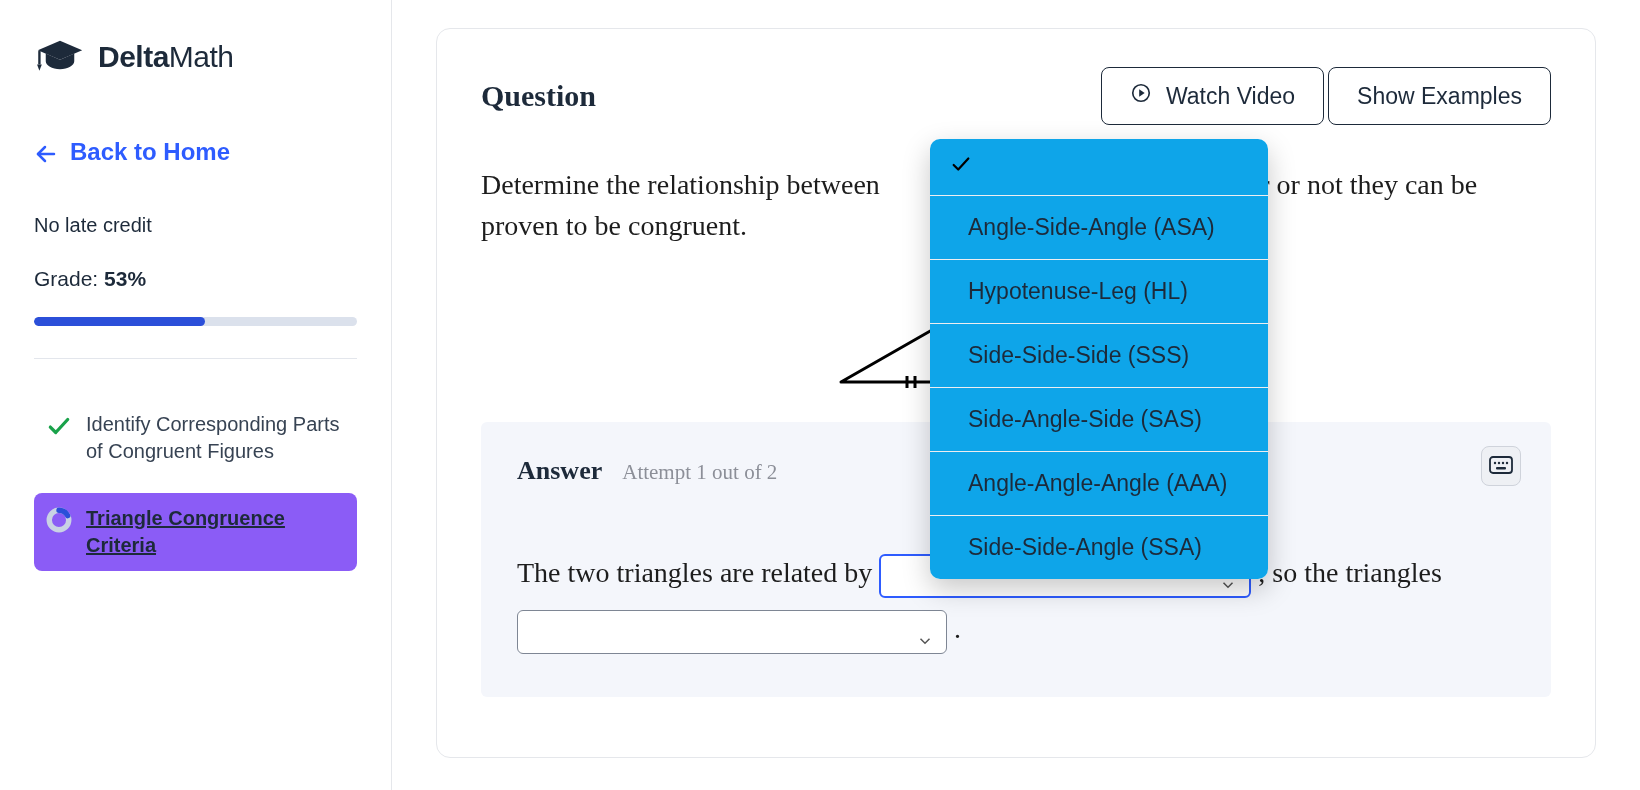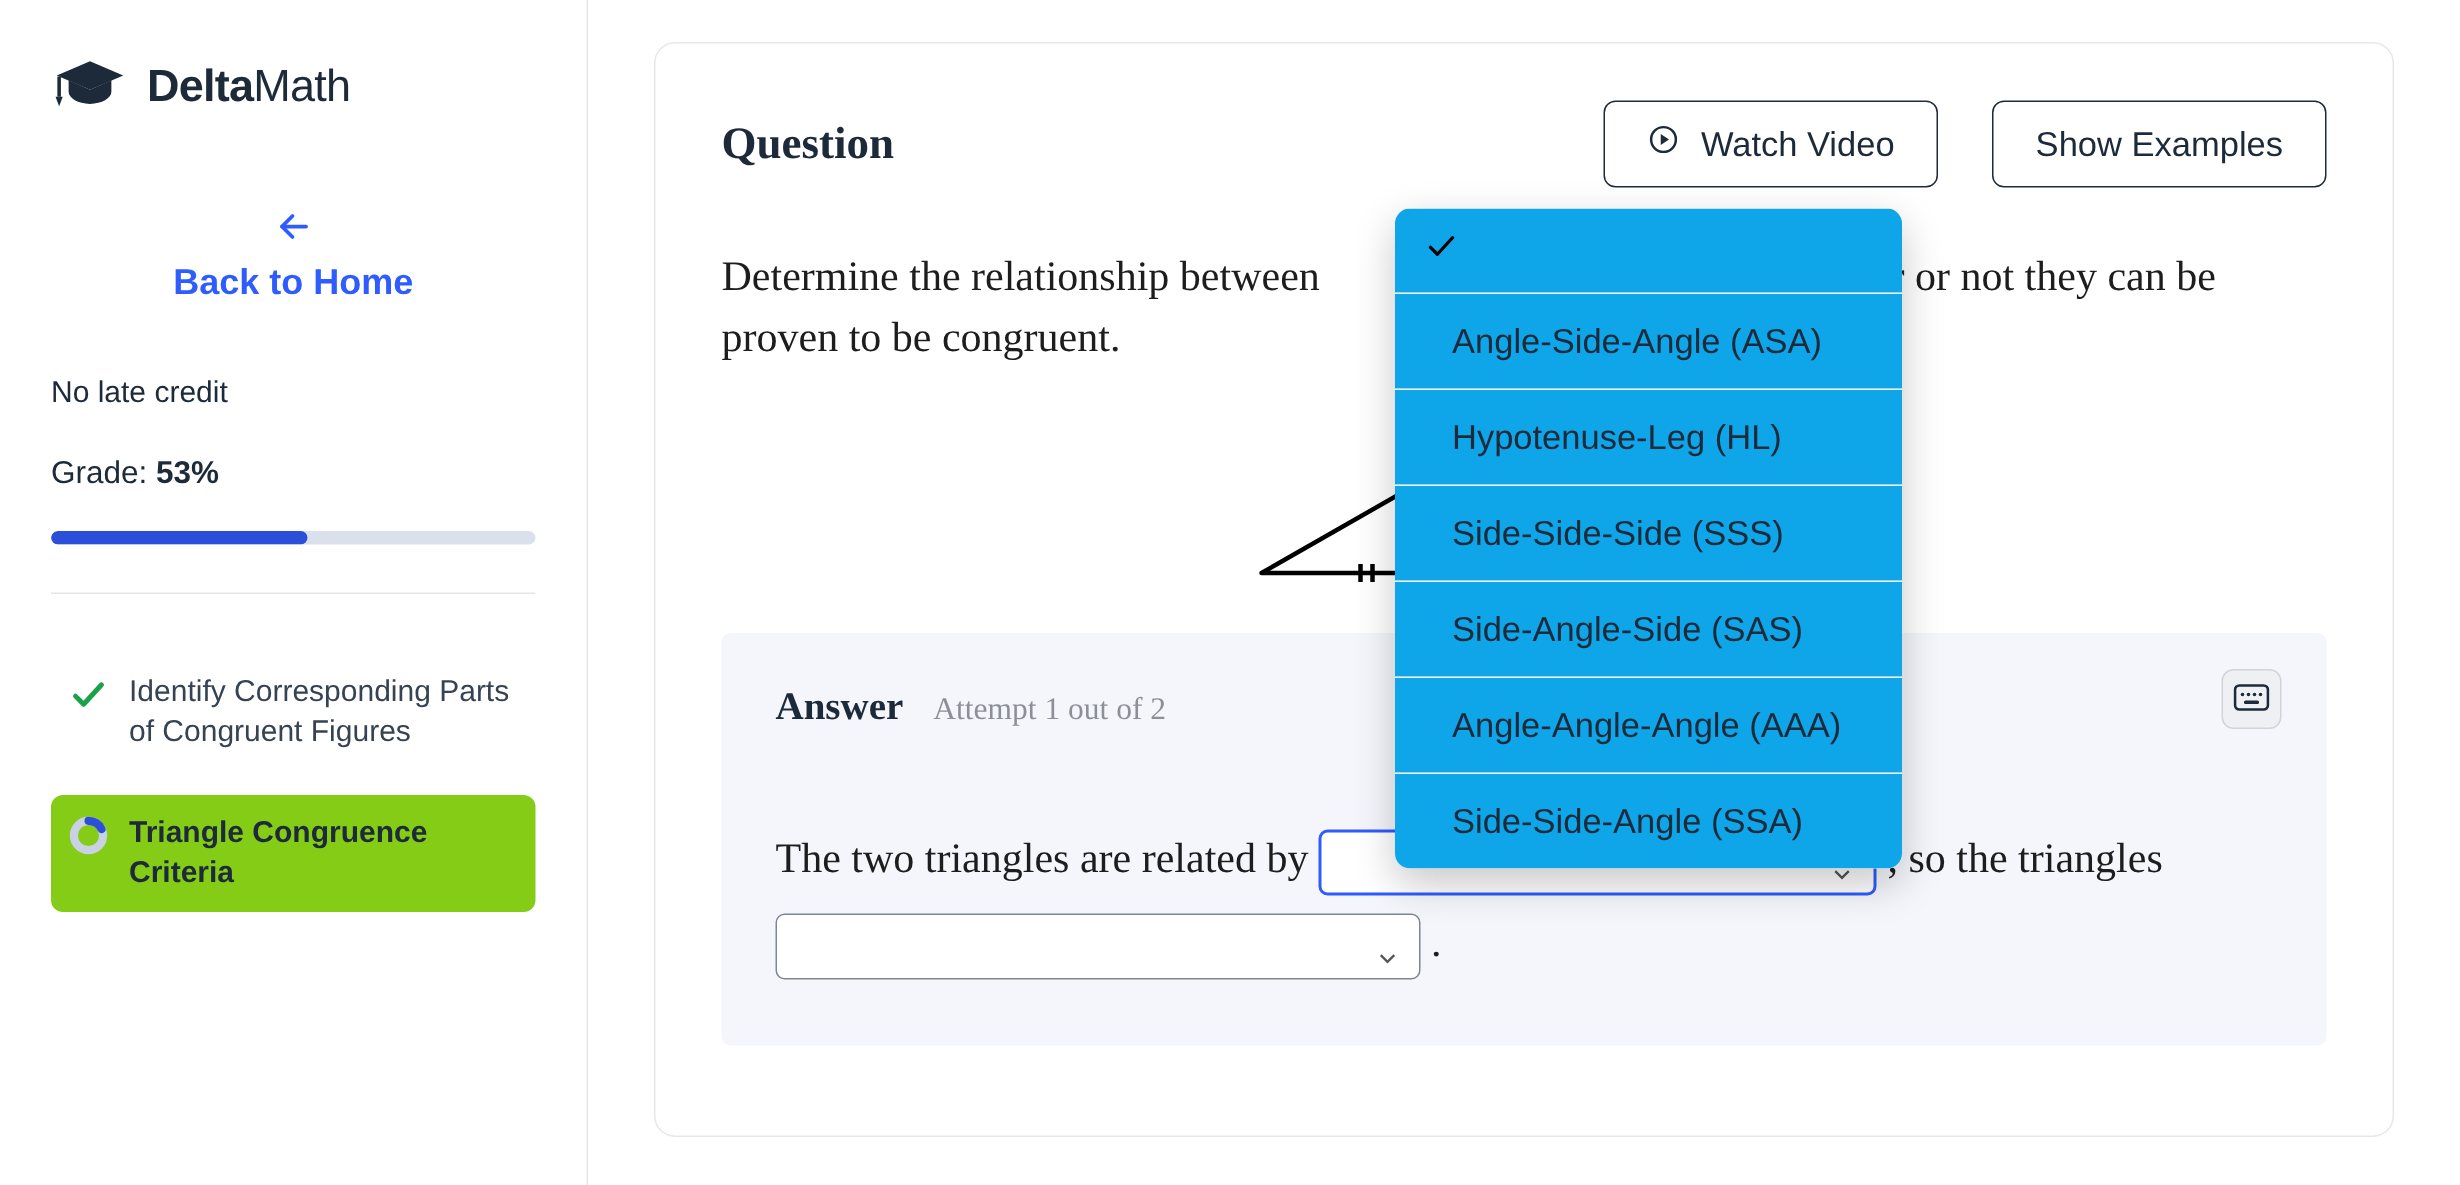--- a/index.html
+++ b/index.html
@@ -7,45 +7,45 @@
   .app { display: flex; width: 100%; height: 100%; }
 
   
   .sidebar { width: 392px; min-width: 392px; border-right: 1px solid #e5e7eb; padding: 36px 34px 12px 34px; background: #fff; position: relative; }
   .logo { display: flex; align-items: center; gap: 12px; margin-bottom: 60px; }
   .logo svg { width: 52px; height: 38px; }
   .logo-text { font-size: 30px; letter-spacing: -0.5px; color: #1d2a3a; }
   .logo-text .bold { font-weight: 700; }
   .logo-text .light { font-weight: 400; }
 
-  .back-link { display: flex; align-items: center; gap: 12px; color: #2e5cff; font-size: 24px; font-weight: 600; cursor: pointer; margin-bottom: 48px; flex-direction: column; }
+  .back-link { display: flex; align-items: flex-end; gap: 12px; color: #2e5cff; font-size: 24px; font-weight: 600; cursor: pointer; margin-bottom: 48px; }
   .back-link .arrow { width: 24px; height: 24px; }
 
   .assign-title { font-size: 22px; font-weight: 700; color: #1d2a3a; line-height: 1.3; margin-bottom: 10px; }
   .assign-sub { font-size: 20px; color: #1d2a3a; margin-bottom: 30px; }
 
   .grade-label { font-size: 21px; color: #1d2a3a; margin-bottom: 26px; }
   .grade-label strong { font-weight: 700; }
   .progress-bar { width: 100%; height: 9px; background: #dbe1ec; border-radius: 5px; overflow: hidden; margin-bottom: 32px; }
   .progress-fill { height: 100%; background: #2b4fd9; border-radius: 5px; }
 
   .divider { height: 1px; background: #e3e6ec; margin: 0 0 40px 0; }
 
   .task-item { display: flex; align-items: flex-start; gap: 14px; padding: 12px 12px; border-radius: 8px; font-size: 20px; color: #374353; line-height: 1.35; cursor: pointer; }
   .task-item + .task-item { margin-top: 16px; }
-  .task-item.active { background: #84cc16; color: #1d2a3a; font-weight: 600; }
+  .task-item.active { background: #8b5cf6; color: #1d2a3a; font-weight: 600; text-decoration: underline; }
   .task-icon { width: 26px; height: 26px; flex: none; margin-top: 2px; }
 
   
   .main { flex: 1; padding: 0 44px 0 44px; background: #fff; position: relative; }
   .panel { border: 1px solid #e5e7eb; border-radius: 14px; margin-top: 28px; padding: 38px 44px 60px 44px; position: relative; min-height: 730px; }
 
   .panel-head { display: flex; align-items: center; justify-content: space-between; margin-bottom: 40px; }
   .q-title { font-family: Georgia, "Times New Roman", serif; font-size: 30px; font-weight: 700; color: #1d2a3a; }
-  .head-actions { display: flex; gap: 36px; }
+  .head-actions { display: flex; gap: 4px; }
   .btn { display: flex; align-items: center; justify-content: center; gap: 14px; border: 1.5px solid #1d2a3a; background: #fff; border-radius: 8px; font-size: 23px; color: #1d2a3a; padding: 14px 28px; cursor: pointer; font-family: inherit; }
   .btn svg { width: 22px; height: 22px; }
 
   .q-text { font-family: Georgia, "Times New Roman", serif; font-size: 28px; line-height: 1.45; color: #1d1d1d; margin-bottom: 26px; }
 
   .figures { display: flex; justify-content: center; gap: 130px; padding: 20px 0 10px 0; }
   .figures svg { display: block; }
 
   .answer-block { background: #f4f6fb; border-radius: 6px; margin-top: 20px; padding: 34px 36px 40px 36px; position: relative; }
   .answer-head { display: flex; align-items: baseline; gap: 20px; margin-bottom: 59px; }

